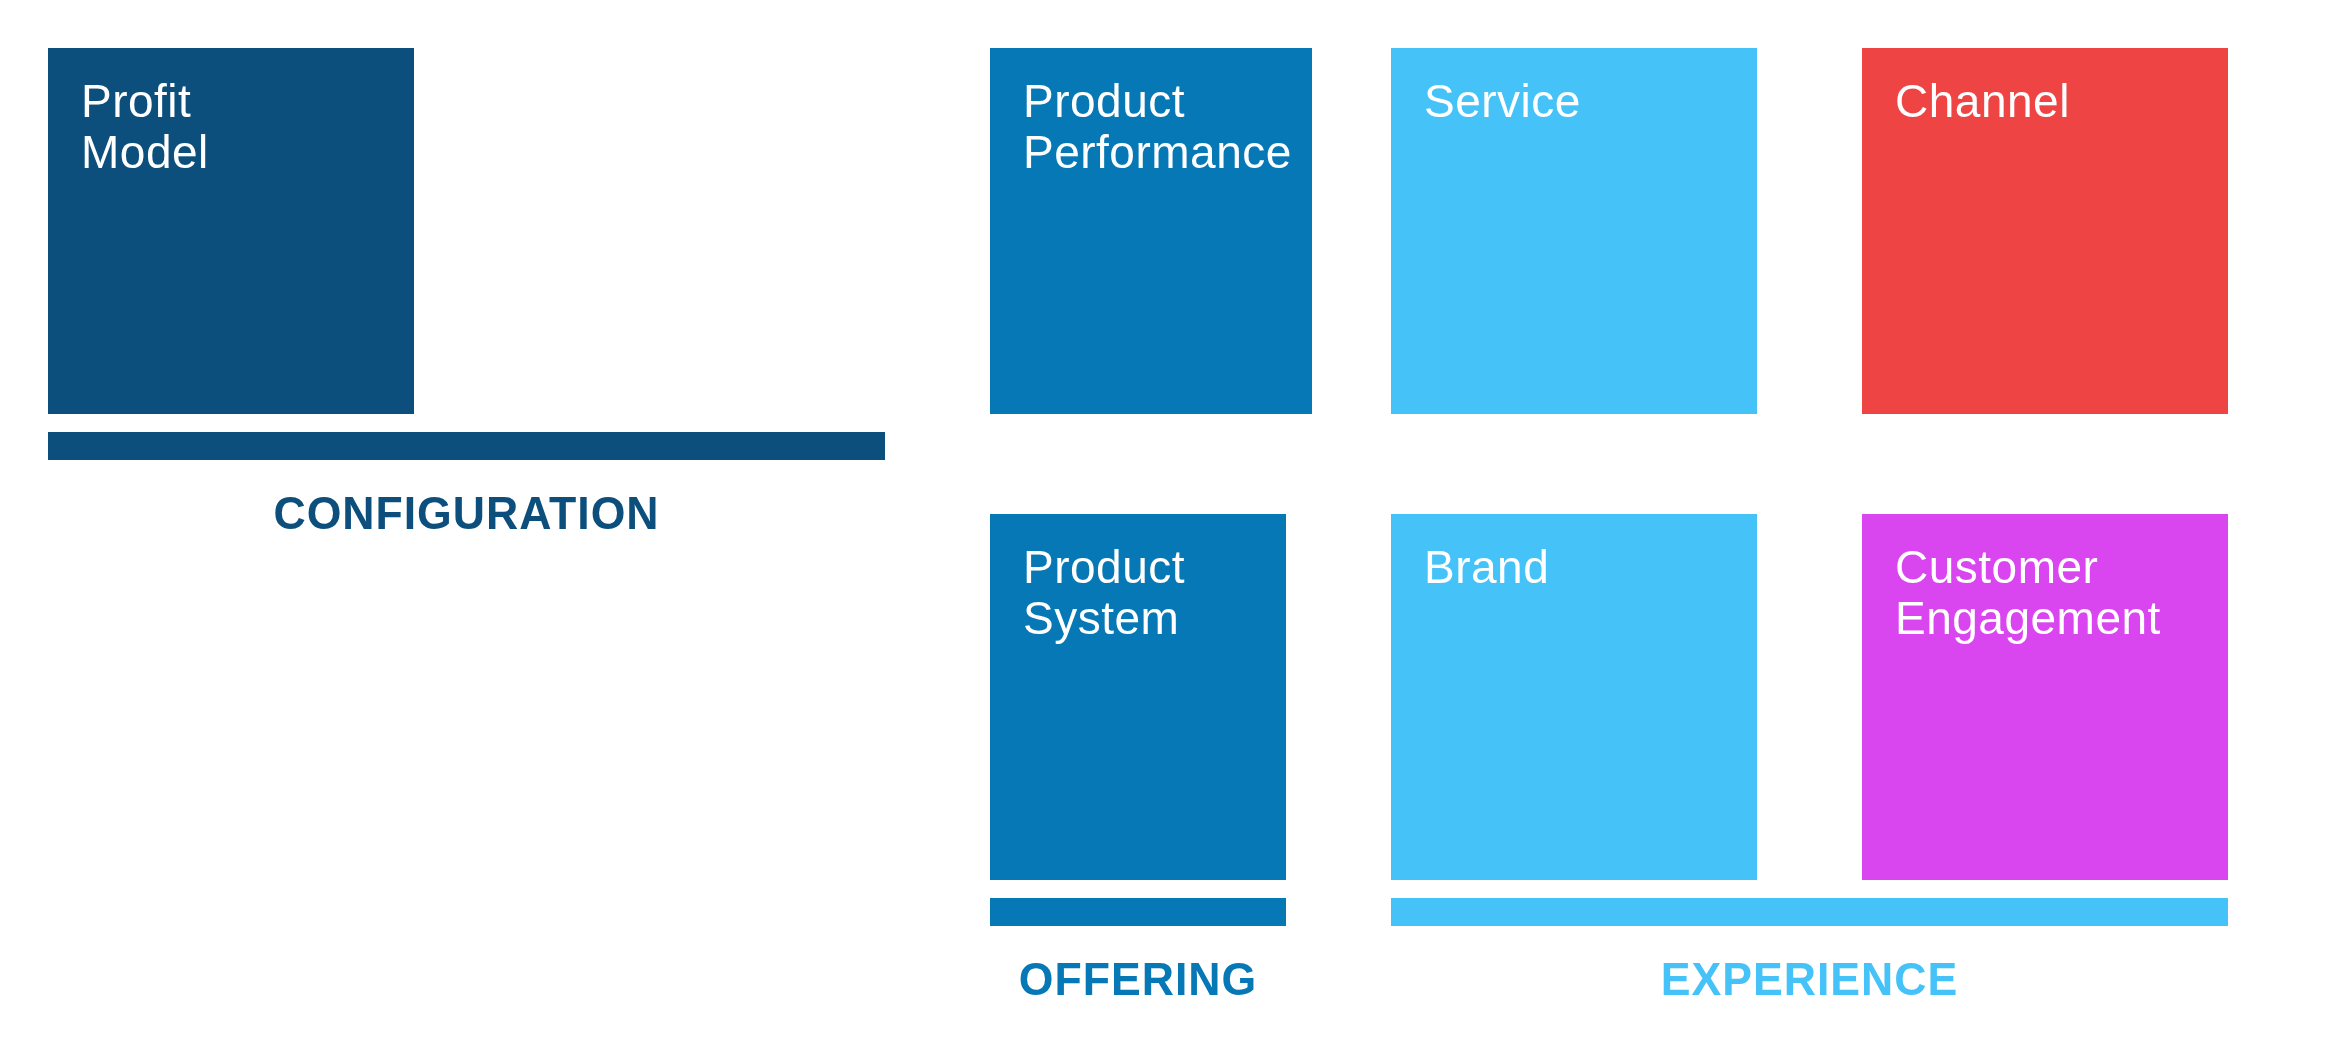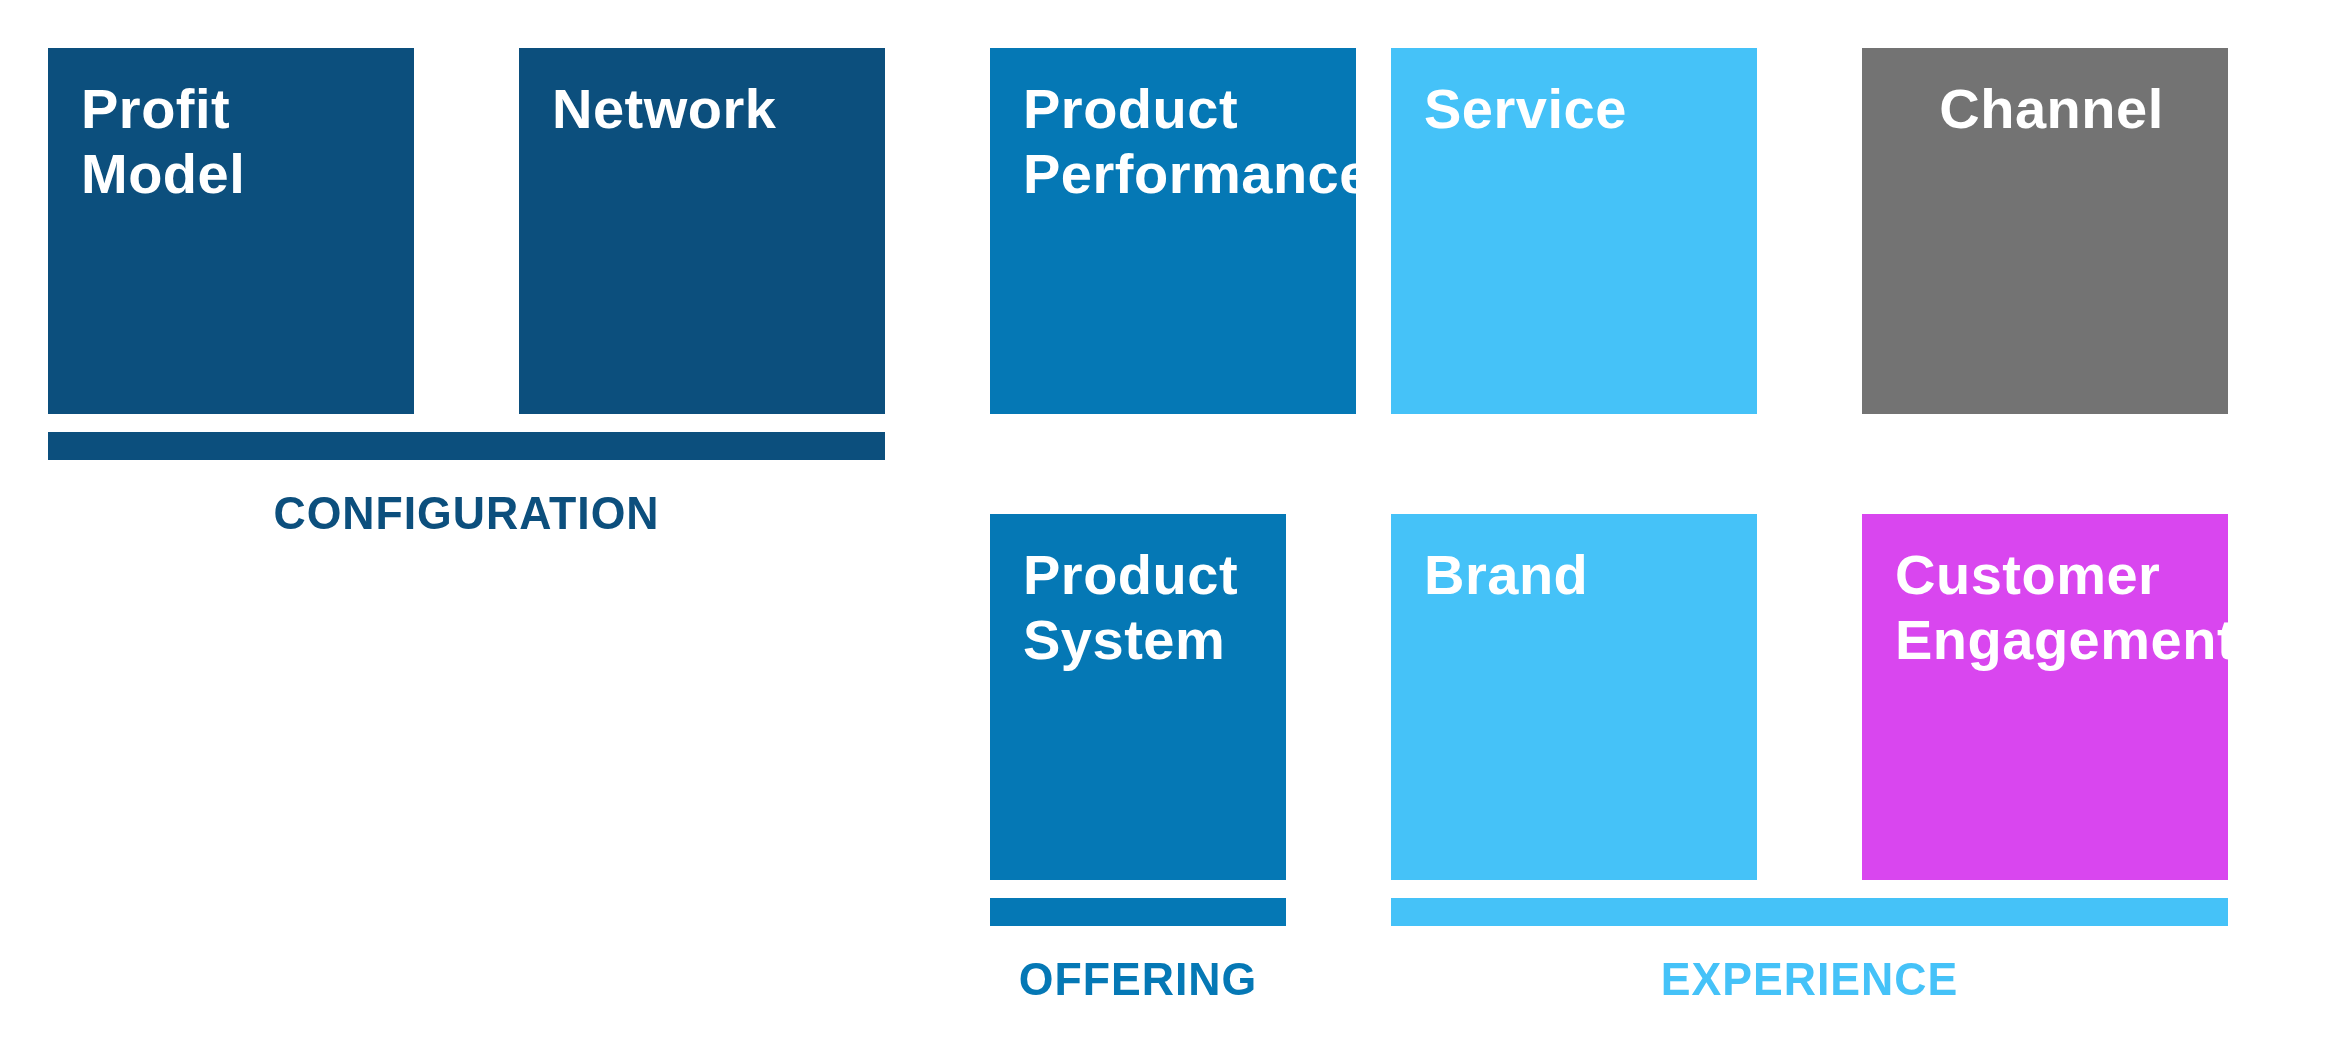--- a/index.html
+++ b/index.html
@@ -30,23 +30,23 @@
     gap: 100px 105px;
   }
   .box {
     width: 366px;
     height: 366px;
     box-sizing: border-box;
     padding: 28px 20px 0 33px;
   }
   .box-label {
     color: #ffffff;
-    font-size: 56px;
-    font-weight: bold;
-    line-height: 65px;
+    font-size: 46px;
+    font-weight: normal;
+    line-height: 51px;
     white-space: pre-line;
     letter-spacing: 0.5px;
   }
   .underline-bar {
     margin-top: 18px;
     height: 28px;
     width: 100%;
   }
   .group-label {
     margin-top: 26px;
@@ -61,23 +61,20 @@
 <body>
 
 <div class="canvas">
 
   <div class="group group-wide">
     <div class="boxes">
       <div class="box" style="background-color: rgb(12, 79, 125);">
         <div class="box-label">Profit
 Model</div>
       </div>
-      <div class="box" style="background-color: rgb(12, 79, 125);">
-        <div class="box-label">Network</div>
-      </div>
     </div>
     <div class="underline-bar" style="background-color: rgb(12, 79, 125);"></div>
     <div class="group-label" style="color: rgb(12, 79, 125);">CONFIGURATION</div>
   </div>
 
   <div class="group group-narrow">
     <div class="boxes">
       <div class="box" style="background-color: rgb(5, 120, 181);">
         <div class="box-label">Product
 Performance</div>
@@ -89,21 +86,21 @@
     </div>
     <div class="underline-bar" style="background-color: rgb(5, 120, 181);"></div>
     <div class="group-label" style="color: rgb(5, 120, 181);">OFFERING</div>
   </div>
 
   <div class="group group-wide">
     <div class="boxes">
       <div class="box" style="background-color: rgb(69, 194, 248);">
         <div class="box-label">Service</div>
       </div>
-      <div class="box" style="background-color: #737373; text-align: center;">
+      <div class="box" style="background-color: #ef4444;">
         <div class="box-label">Channel</div>
       </div>
       <div class="box" style="background-color: rgb(69, 194, 248);">
         <div class="box-label">Brand</div>
       </div>
       <div class="box" style="background-color: #d946ef;">
         <div class="box-label">Customer
 Engagement</div>
       </div>
     </div>

